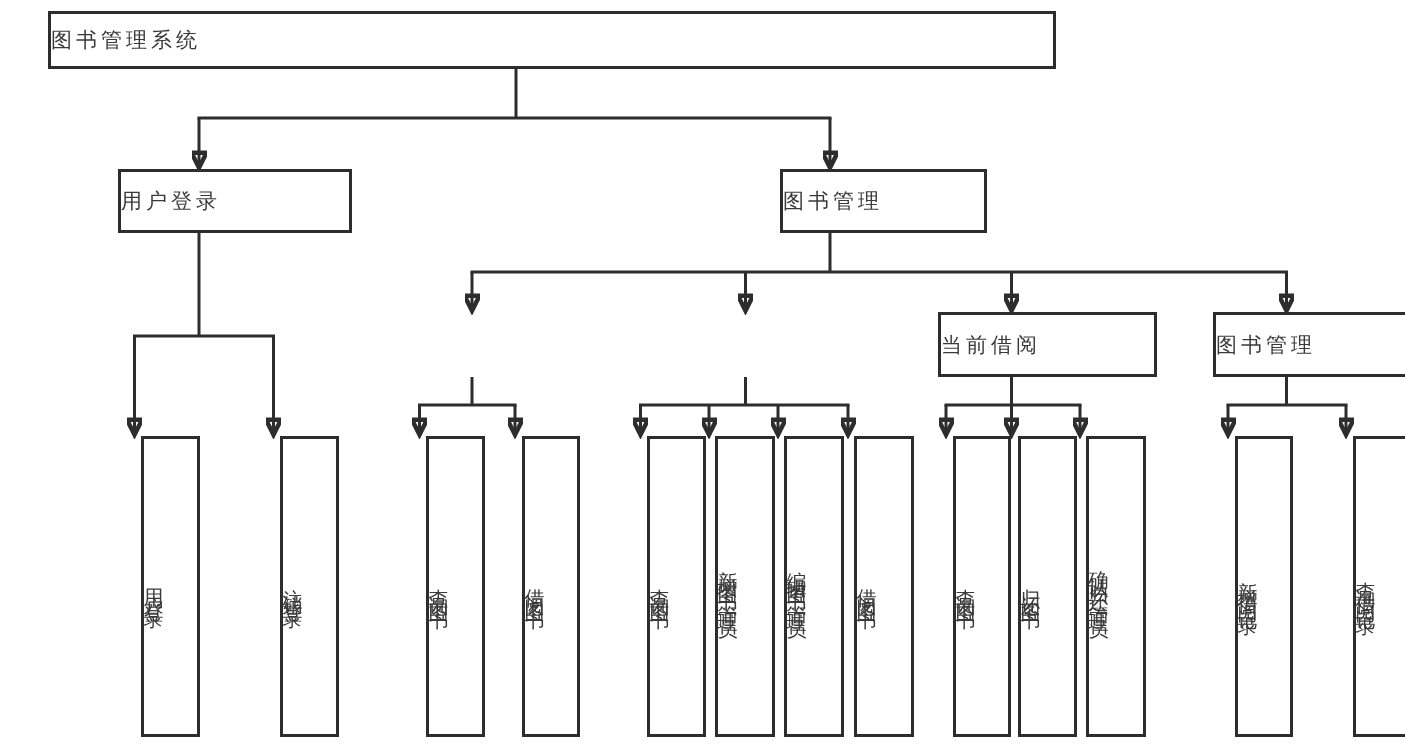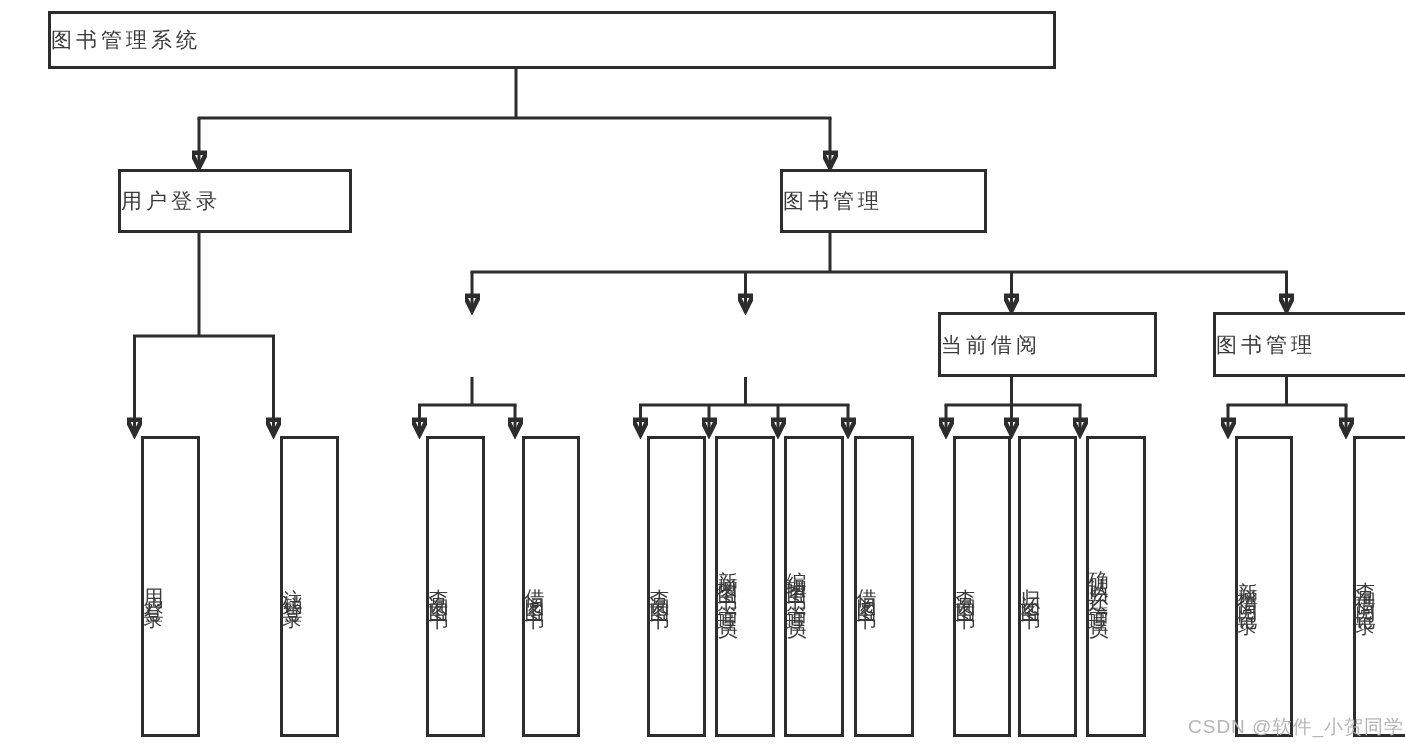--- a/index.html
+++ b/index.html
@@ -163,15 +163,14 @@
     <span>确认归还（管理员）</span>
   </div>
 
   <div class="node leaf" style="left:1199px;top:436px;width:58px;height:301px">
     <span>新增借阅记录</span>
   </div>
   <div class="node leaf" style="left:1317px;top:436px;width:58px;height:301px">
     <span>查询借阅记录</span>
   </div>
 
-  <div class="watermark">CSDN @软件_小贺同学</div>
 
 </div>
 
 </body></html>

